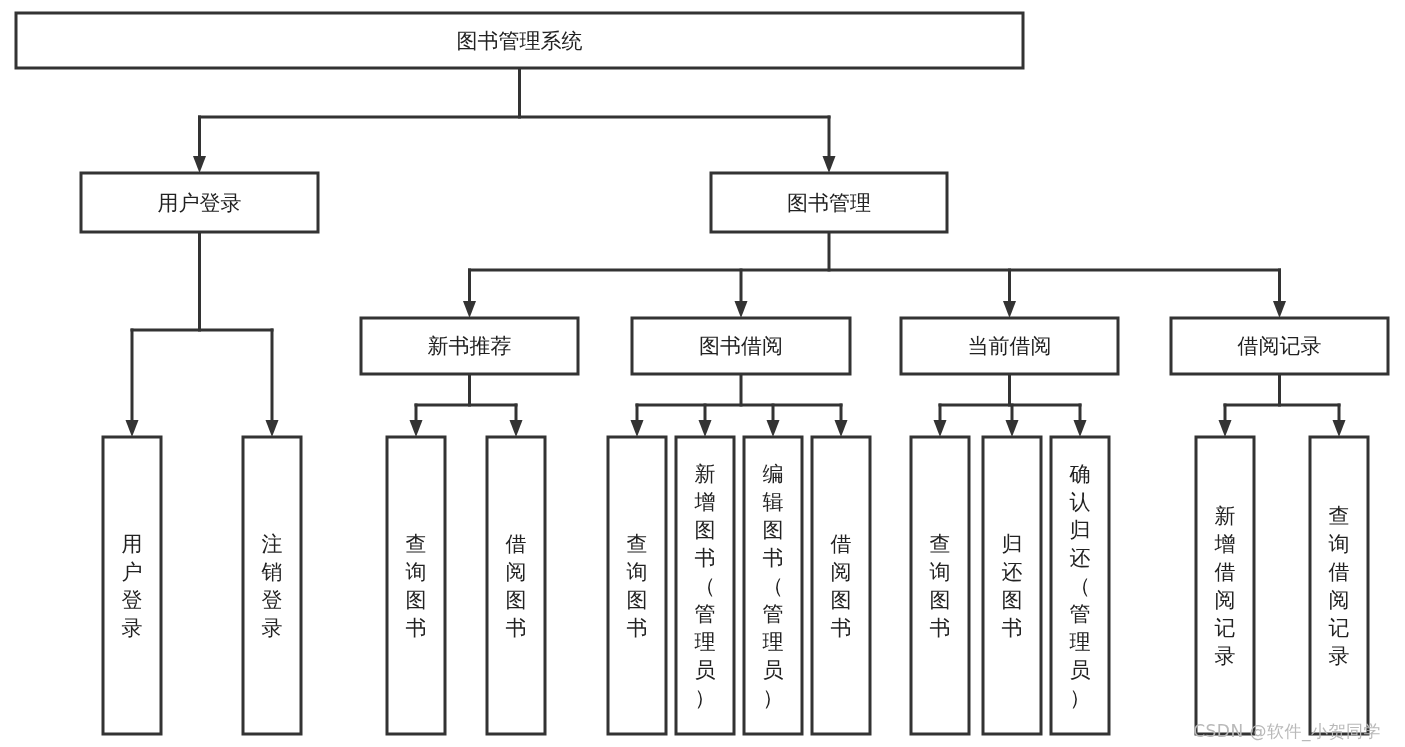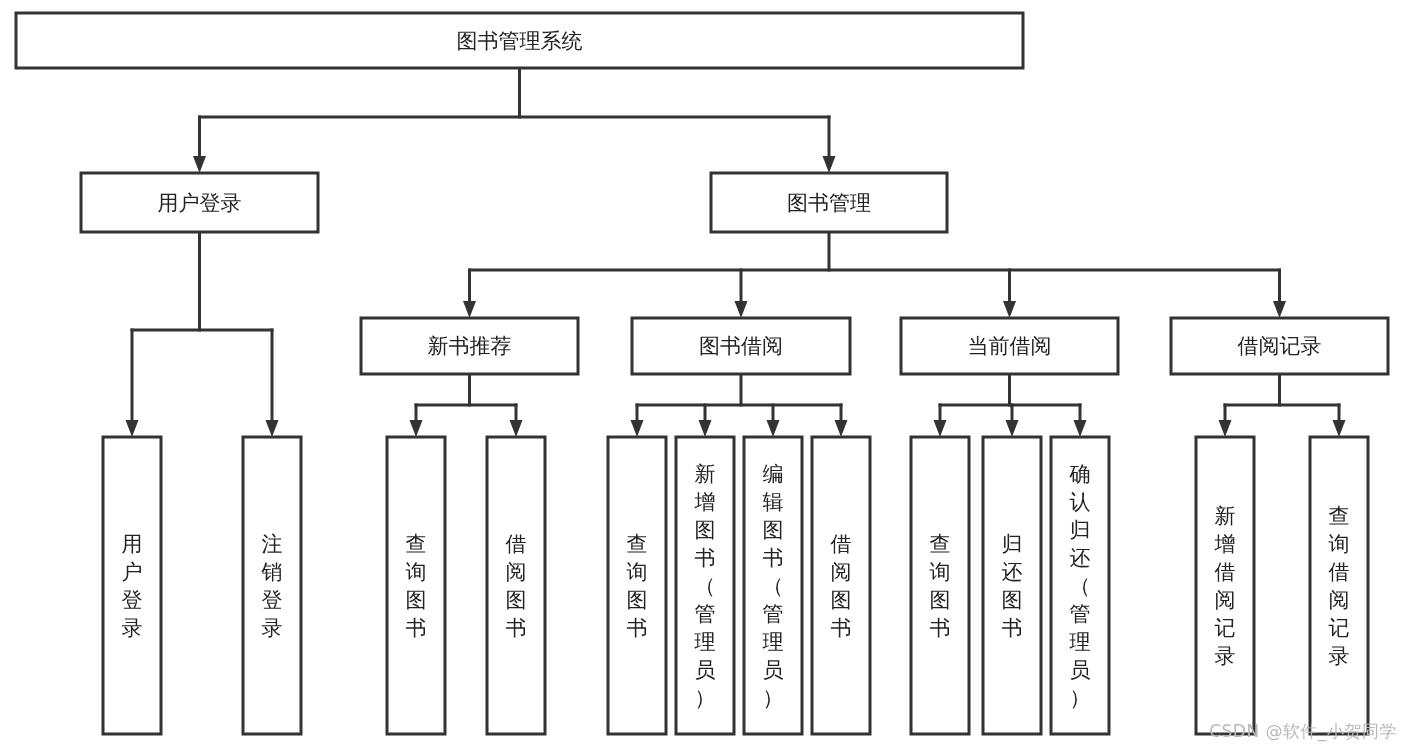--- a/index.html
+++ b/index.html
@@ -49,21 +49,21 @@
     dominant-baseline: middle;
   }
   .node-label-v {
     font-family: "DejaVu Sans", "Liberation Sans", sans-serif;
     font-size: 21px;
     fill: #222222;
     text-anchor: middle;
   }
   .watermark {
     position: absolute;
-    right: 8px;
+    right: 24px;
     bottom: 4px;
     font-family: "DejaVu Sans", "Liberation Sans", sans-serif;
     font-size: 17px;
     color: #b9b9b9;
     white-space: nowrap;
     letter-spacing: 0.5px;
     pointer-events: none;
   }
 </style>
 </head>

